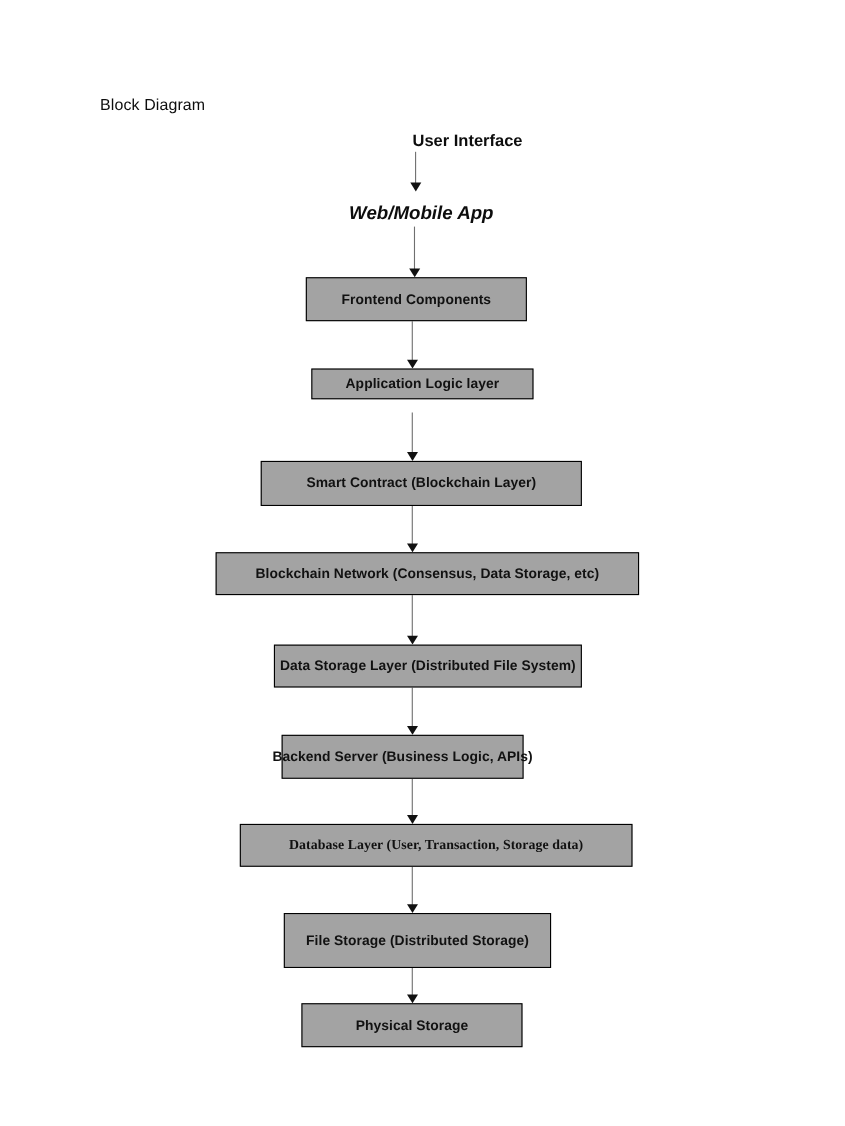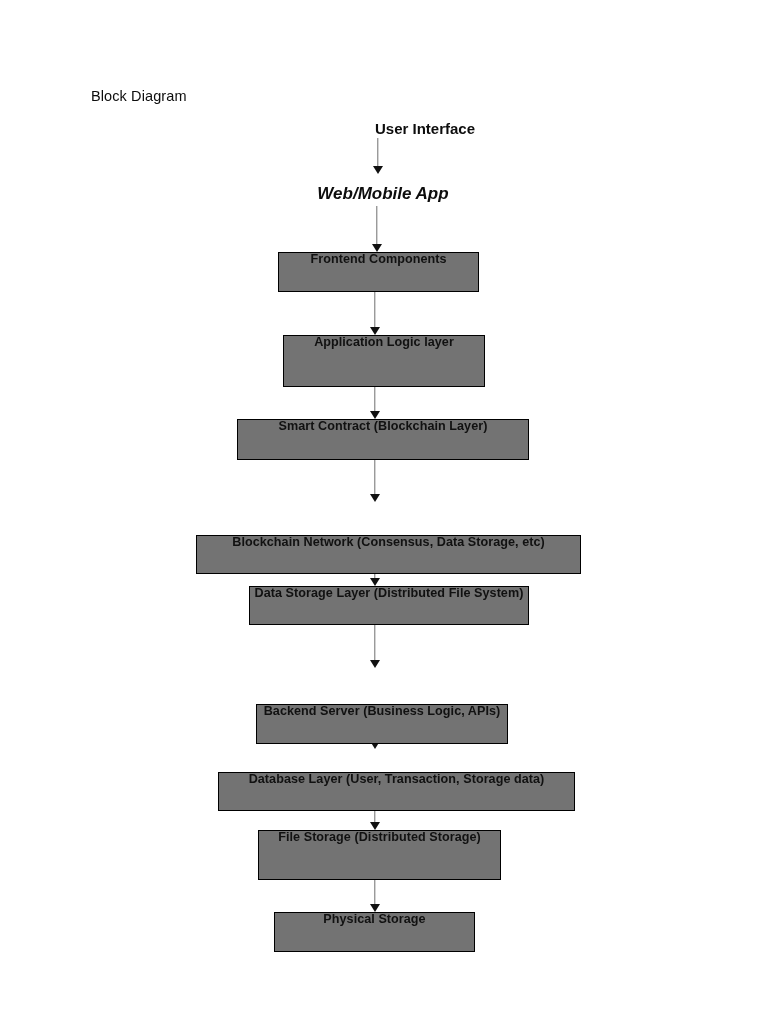--- a/index.html
+++ b/index.html
@@ -45,23 +45,23 @@
     transform: translateX(-50%);
   }
   .free-label.lvl-1 { font-size: 15px; }
   .free-label.lvl-2 { font-size: 17px; }
 
   
   .node {
     position: absolute;
     box-sizing: border-box;
     border: 1.6px solid #000000;
-    background: #737373;
+    background: #a3a3a3;
     display: flex;
-    align-items: flex-start;
+    align-items: center;
     justify-content: center;
   }
   .node-label {
     font-size: 12.6px;
     font-weight: bold;
     color: #111111;
     white-space: nowrap;
     letter-spacing: 0.05px;
     line-height: 1;
   }
@@ -142,36 +142,36 @@
       </div>
       <div class="connector" style="left: 375px; top: 869px; height: 43px;">
         <div class="stem" style="height: 36px; background: rgb(111, 111, 111);"></div>
         <div class="head"></div>
       </div>
     </div>
   <div id="nodes">
       <div class="node" style="left: 278px; top: 252px; width: 201px; height: 40px; border-color: rgb(0, 0, 0);">
         <span class="node-label">Frontend Components</span>
       </div>
-      <div class="node" style="left: 283px; top: 335px; width: 202px; height: 52px; border-color: rgb(0, 0, 0);">
+      <div class="node" style="left: 283px; top: 335px; width: 202px; height: 28px; border-color: rgb(0, 0, 0);">
         <span class="node-label">Application Logic layer</span>
       </div>
       <div class="node" style="left: 237px; top: 419px; width: 292px; height: 41px; border-color: rgb(0, 0, 0);">
         <span class="node-label">Smart Contract (Blockchain Layer)</span>
       </div>
-      <div class="node" style="left: 196px; top: 502px; width: 385px; height: 39px; border-color: rgb(0, 0, 0); margin-top: 33px;">
+      <div class="node" style="left: 196px; top: 502px; width: 385px; height: 39px; border-color: rgb(0, 0, 0);">
         <span class="node-label">Blockchain Network (Consensus, Data Storage, etc)</span>
       </div>
       <div class="node" style="left: 249px; top: 586px; width: 280px; height: 39px; border-color: rgb(0, 0, 0);">
         <span class="node-label">Data Storage Layer (Distributed File System)</span>
       </div>
-      <div class="node" style="left: 256px; top: 668px; width: 252px; height: 40px; border-color: rgb(0, 0, 0); margin-top: 36px;">
+      <div class="node" style="left: 256px; top: 668px; width: 220px; height: 40px; border-color: rgb(0, 0, 0);">
         <span class="node-label">Backend Server (Business Logic, APIs)</span>
       </div>
-      <div class="node" style="left: 218px; top: 772px; width: 357px; height: 39px; border-color: rgb(0, 0, 0);">
+      <div class="node" style="left: 218px; top: 749px; width: 357px; height: 39px; border-color: rgb(0, 0, 0); font-family: Liberation Serif, serif;">
         <span class="node-label">Database Layer (User, Transaction, Storage data)</span>
       </div>
       <div class="node" style="left: 258px; top: 830px; width: 243px; height: 50px; border-color: rgb(0, 0, 0);">
         <span class="node-label">File Storage (Distributed Storage)</span>
       </div>
       <div class="node" style="left: 274px; top: 912px; width: 201px; height: 40px; border-color: rgb(0, 0, 0);">
         <span class="node-label">Physical Storage</span>
       </div>
     </div>
 

